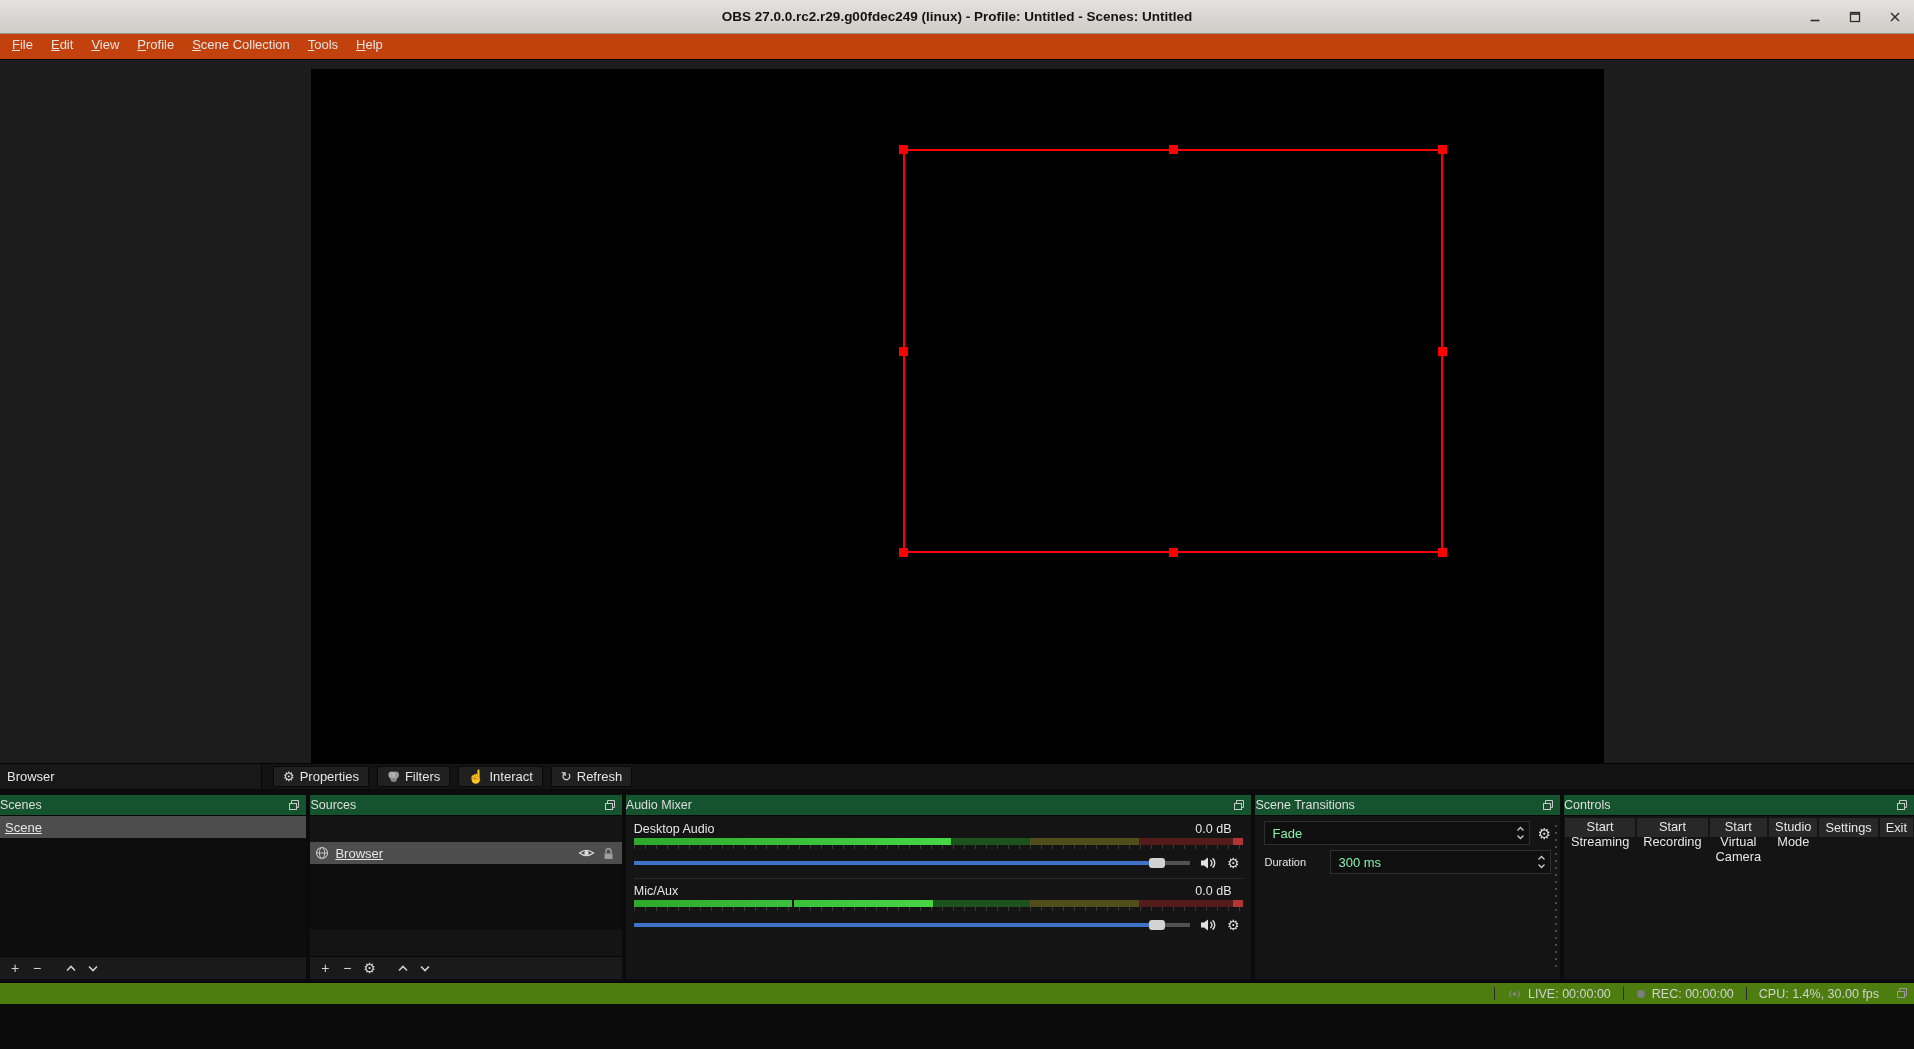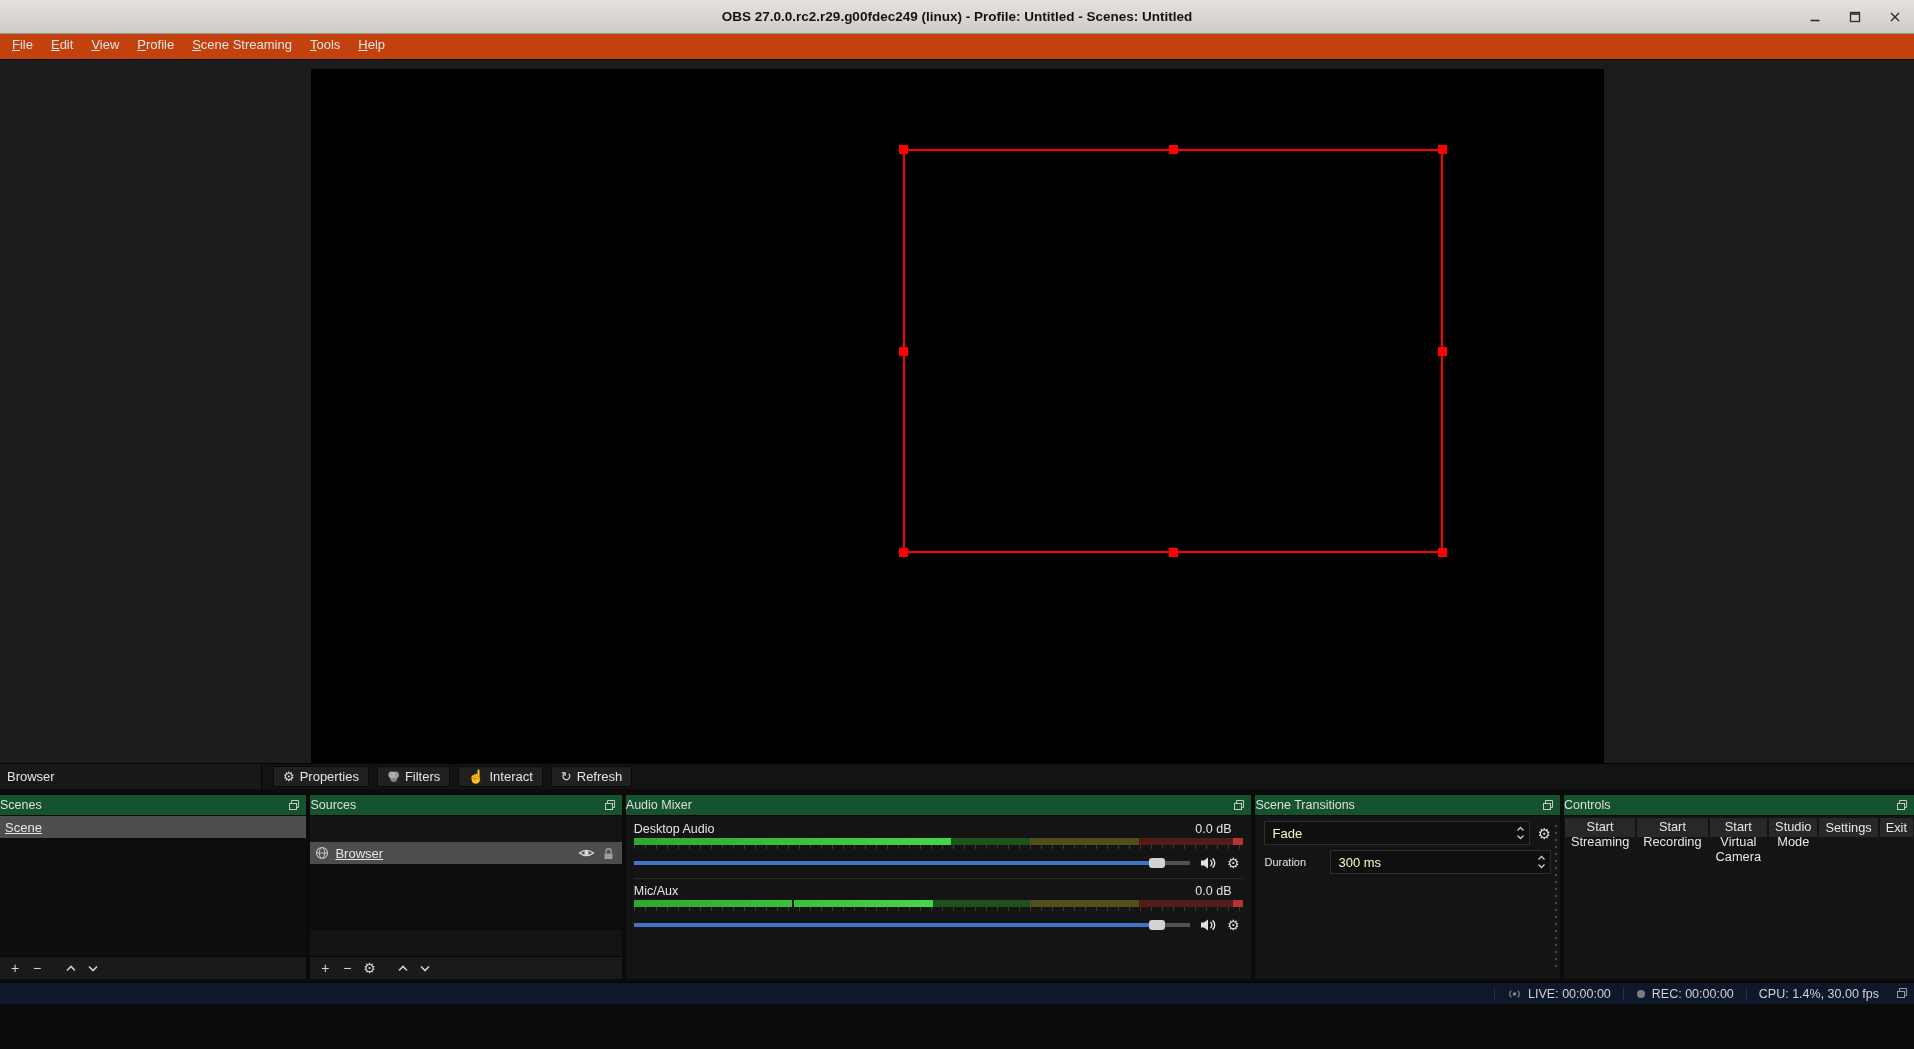--- a/index.html
+++ b/index.html
@@ -104,39 +104,39 @@
   .slider-fill { position: absolute; left: 0; top: 10px; height: 4px; width: var(--pct); background: #3f74c8; }
   .slider-handle { position: absolute; top: 7px; width: 16px; height: 10px; border-radius: 3px; background: #d2d2d2; left: calc(var(--pct) - 8px); }
   .ch-divider { height: 1px; background: #2a2a2a; margin: 3px 0 2px 0; }
   .mixer-gear { font-size: 14px; color: #d9d9d9; }
 
   
   .trans-body { flex: 1; padding: 5px 9px; display: flex; flex-direction: column; gap: 5px; }
   .trow { display: flex; align-items: center; gap: 8px; height: 24px; flex: 0 0 24px; }
   .combo, .spinbox {
     flex: 1; height: 24px; background: #0f0f0f; border: 1px solid #2e2e2e;
-    display: flex; align-items: center; padding: 0 4px 0 7px; font-size: 13px; color: #fef9c3;
+    display: flex; align-items: center; padding: 0 4px 0 7px; font-size: 13px; color: #86efac;
   }
   .arrow-col { margin-left: auto; display: flex; flex-direction: column; gap: 2px; align-items: center; }
   .dur-label { width: 58px; font-size: 11px; }
   .dock-transitions::after {
     content: ""; position: absolute; right: 3px; top: 30px; bottom: 10px; width: 2px;
     background: repeating-linear-gradient(to bottom, #4a4a4a 0 2px, transparent 2px 7px);
   }
 
   
   .controls-body { flex: 1; padding: 2px 1px; display: flex; flex-direction: row; gap: 2px; }
   .ctrl-btn {
     height: 19px; flex: 0 0 19px; background: #282828; border: none; color: #e6e6e6;
     font-family: inherit; font-size: 12.8px; cursor: default;
   }
 
   
   .statusbar {
-    flex: 0 0 22px; height: 22px; background: #0f172a; border-top: 1px solid #040404;
+    flex: 0 0 22px; height: 22px; background: #4d7c0f; border-top: 1px solid #040404;
     display: flex; align-items: center; justify-content: flex-end;
     font-size: 12.5px; color: #d2d2d2; padding-right: 6px;
   }
   .sb-item { display: flex; align-items: center; gap: 6px; padding: 0 12px; }
   .sb-sep { width: 1px; height: 13px; background: #2d2d2d; }
   .sb-grip { margin-left: 4px; display: inline-flex; }
 </style>
 </head>
 <body>
 
@@ -163,21 +163,21 @@
           </svg>
       </span>
     </div>
   </div>
 
   <div class="menubar">
     <span class="menu-item">File</span>
     <span class="menu-item">Edit</span>
     <span class="menu-item">View</span>
     <span class="menu-item">Profile</span>
-    <span class="menu-item">Scene Streaming</span>
+    <span class="menu-item">Scene Collection</span>
     <span class="menu-item">Tools</span>
     <span class="menu-item">Help</span>
   </div>
 
   <div class="preview">
     <div class="canvas">
       <div class="selection">
         <span class="handle h-nw"></span>
         <span class="handle h-n"></span>
         <span class="handle h-ne"></span>

